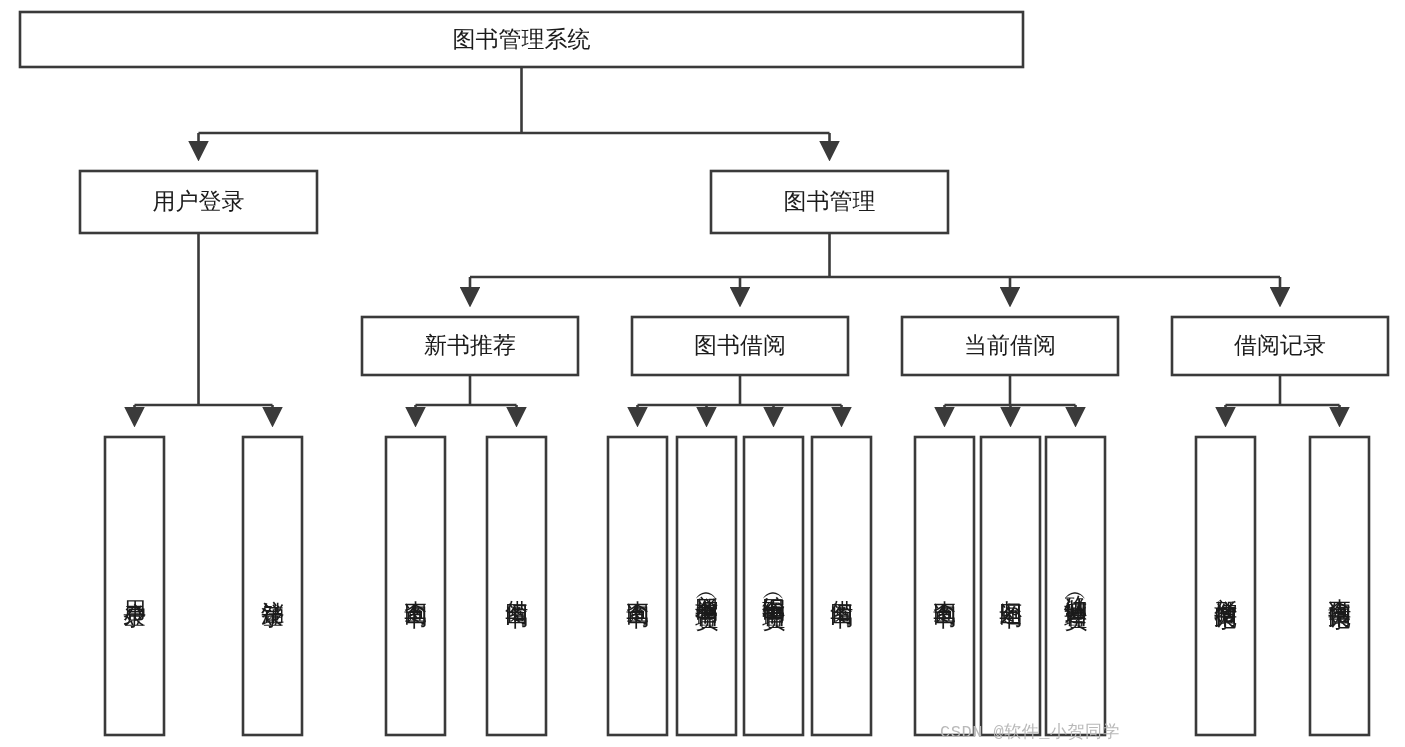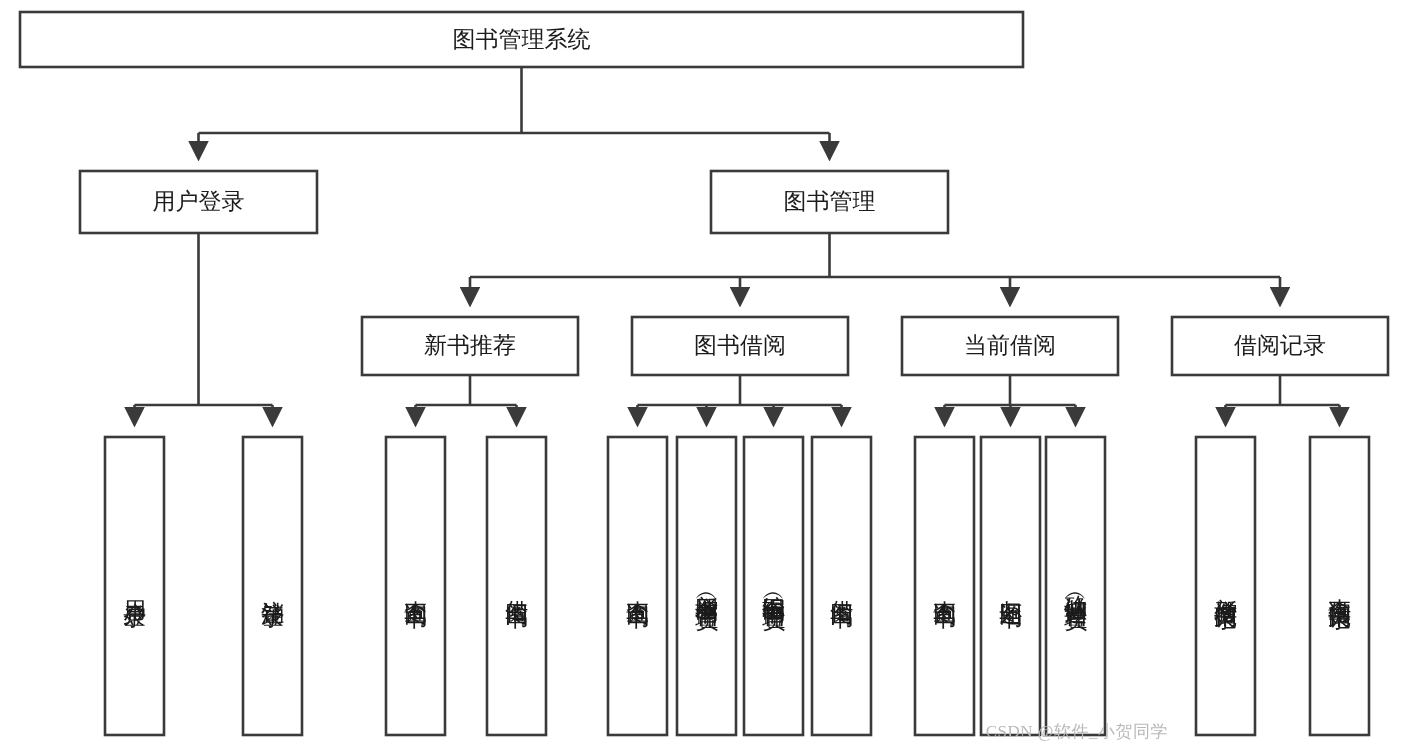--- a/index.html
+++ b/index.html
@@ -11,21 +11,20 @@
     width: 1405px;
     height: 747px;
     font-family: "Liberation Sans", "DejaVu Sans", sans-serif;
     overflow: hidden;
   }
   #diagram-root {
     position: relative;
     width: 1144px;
     height: 747px;
     background: #ffffff;
-    padding-left: 40px;
   }
   svg.diagram-canvas {
     position: absolute;
     left: 0;
     top: 0;
     width: 1405px;
     height: 747px;
   }
   .node-box {
     fill: #ffffff;
@@ -42,23 +41,23 @@
   .connector {
     stroke: #3a3a3a;
     stroke-width: 2.6;
     fill: none;
   }
   .arrow-head {
     fill: #3a3a3a;
   }
   .watermark {
     position: absolute;
-    right: 16px;
+    right: 24px;
     bottom: 4px;
-    font-family: Liberation Serif, serif;
+    font-family: Liberation Mono, monospace;
     font-size: 17px;
     color: #b9b9b9;
     white-space: nowrap;
     letter-spacing: 0.5px;
   }
   .vbox-fo {
     overflow: visible;
   }
   .vbox-inner {
     width: 100%;

